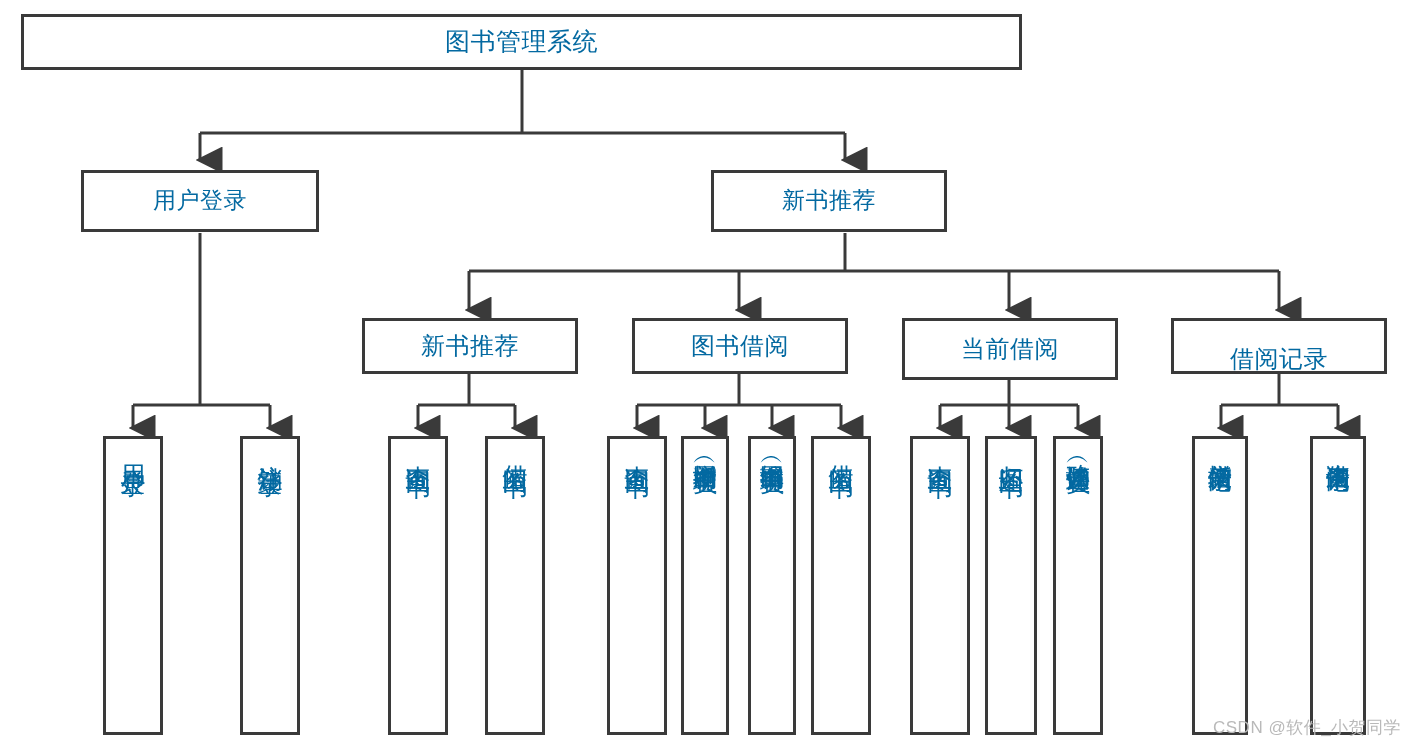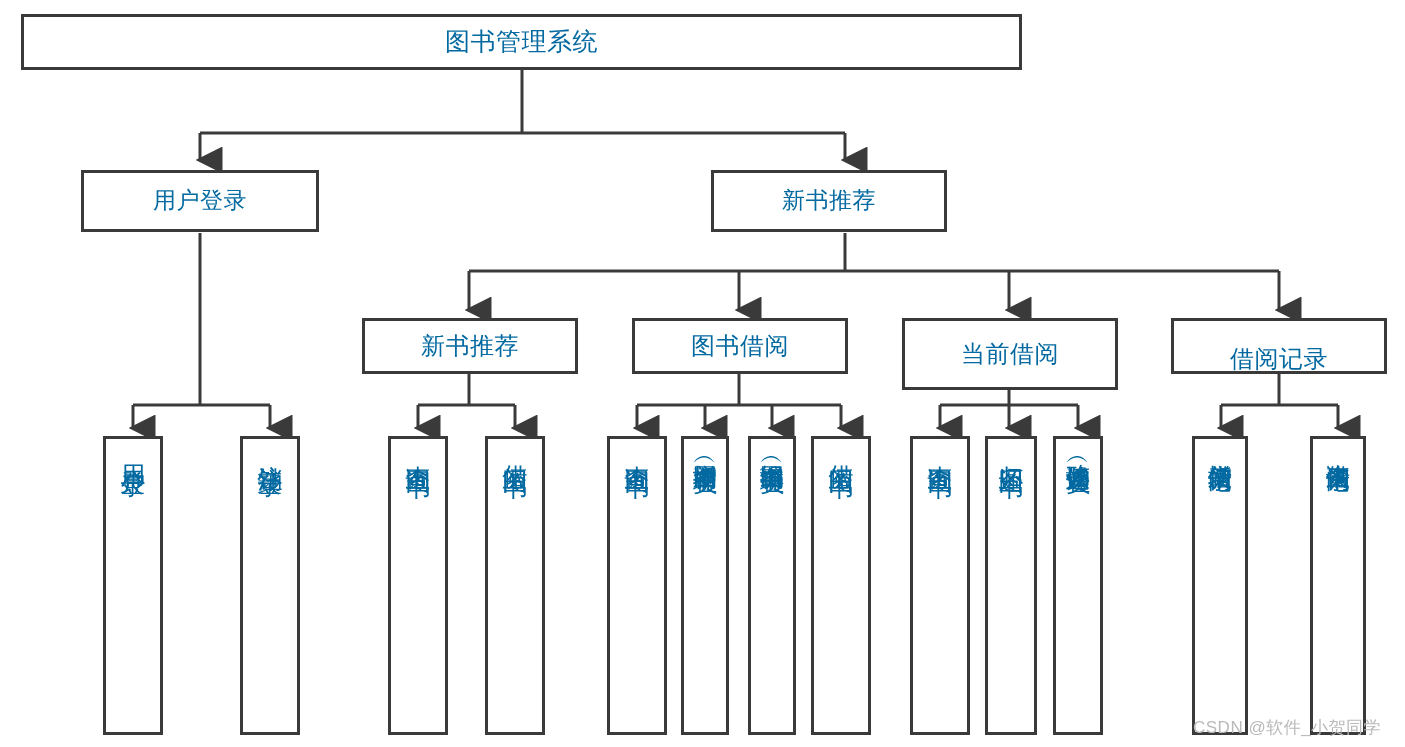--- a/index.html
+++ b/index.html
@@ -139,21 +139,21 @@
   <div class="node tier1" style="left:711px; top:170px; width:236px; height:62px;">
     <span class="node-label">新书推荐</span>
   </div>
 
   <div class="node tier2" style="left:362px; top:318px; width:216px; height:56px;">
     <span class="node-label">新书推荐</span>
   </div>
   <div class="node tier2" style="left:632px; top:318px; width:216px; height:56px;justify-content:center;">
     <span class="node-label">图书借阅</span>
   </div>
-  <div class="node tier2" style="left:902px; top:318px; width:216px; height:72px;">
+  <div class="node tier2" style="left:902px; top:318px; width:216px; height:62px;">
     <span class="node-label">当前借阅</span>
   </div>
   <div class="node tier2" style="left:1171px; top:318px; width:216px; height:56px;align-items:flex-end;">
     <span class="node-label">借阅记录</span>
   </div>
 
   <div class="node leaf" style="left:103px; top:436px; width:60px; height:299px;">
     <span class="node-label">用户登录</span>
   </div>
   <div class="node leaf" style="left:240px; top:436px; width:60px; height:299px;">
@@ -190,15 +190,15 @@
     <span class="node-label">确认归还（管理员）</span>
   </div>
 
   <div class="node leaf tall-text" style="left:1192px; top:436px; width:56px; height:299px;">
     <span class="node-label">新增借阅记录</span>
   </div>
   <div class="node leaf tall-text" style="left:1310px; top:436px; width:56px; height:299px;">
     <span class="node-label">查询借阅记录</span>
   </div>
 
-  <div class="watermark" style="left:1193px; top:716px;">CSDN @软件_小贺同学</div>
+  <div class="watermark" style="left:1193px; top:716px;padding-left:20px;">CSDN @软件_小贺同学</div>
 
 </div>
 
 </body></html>

